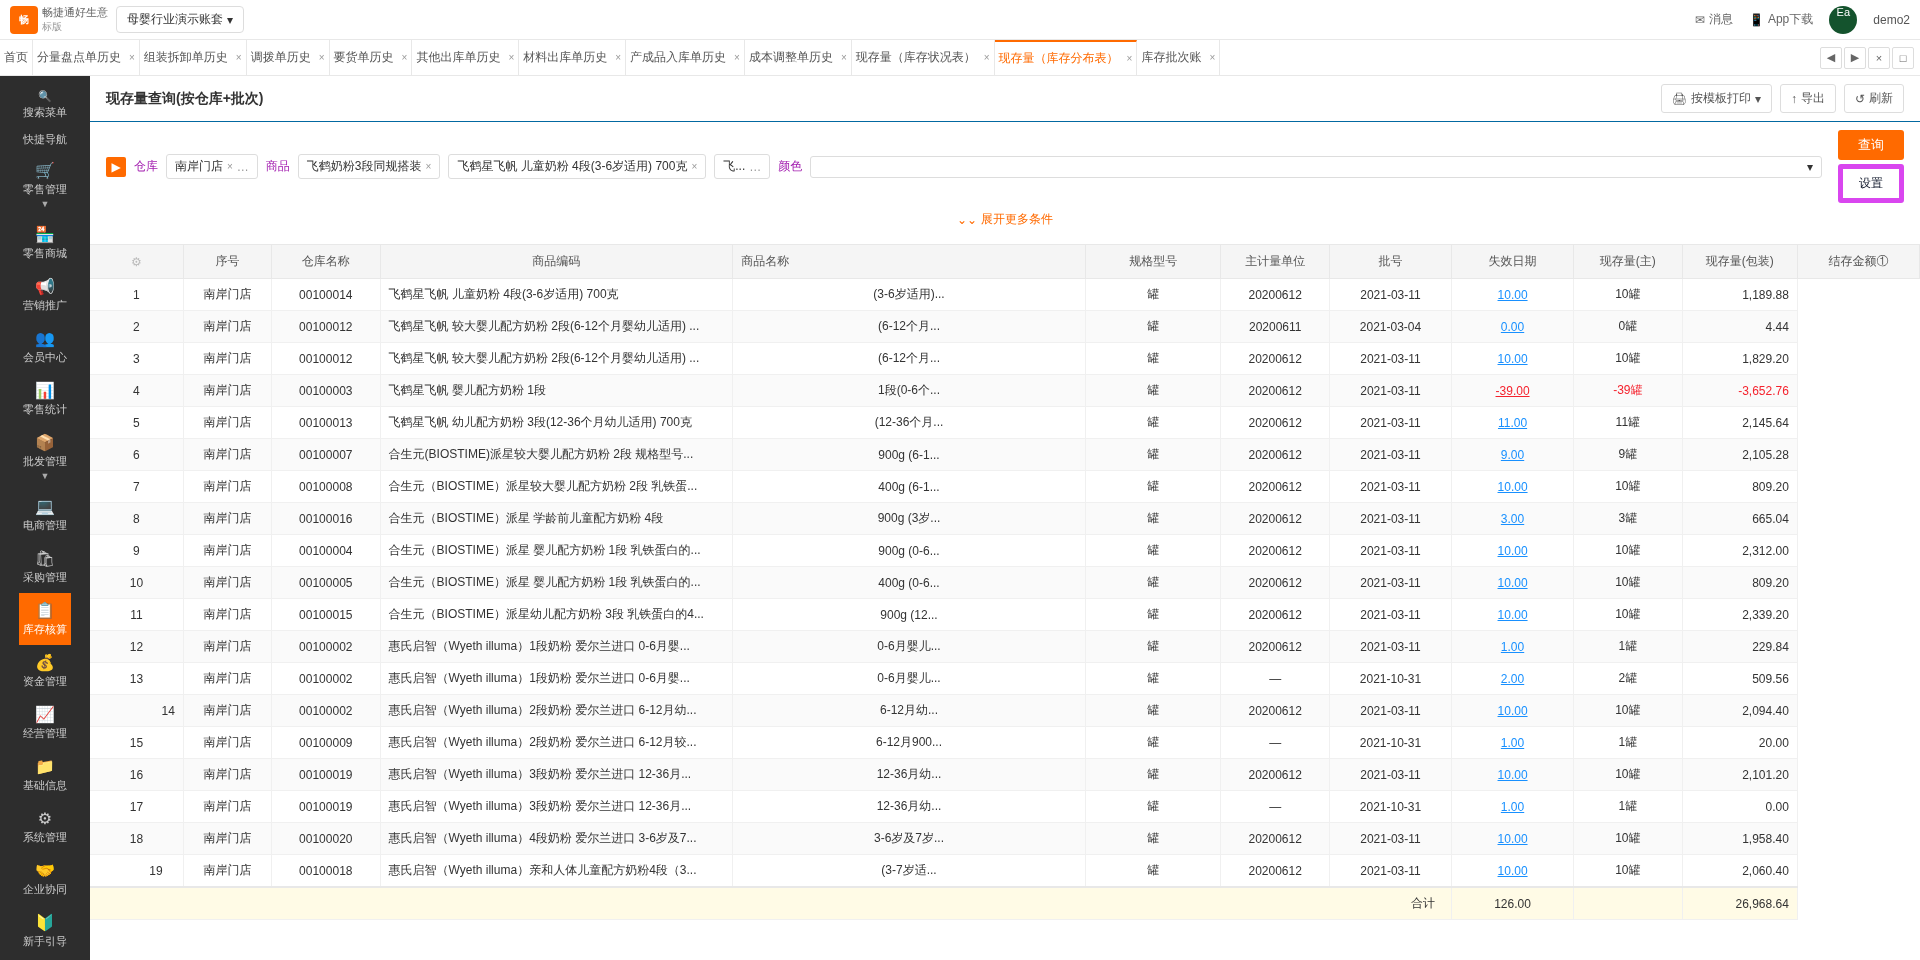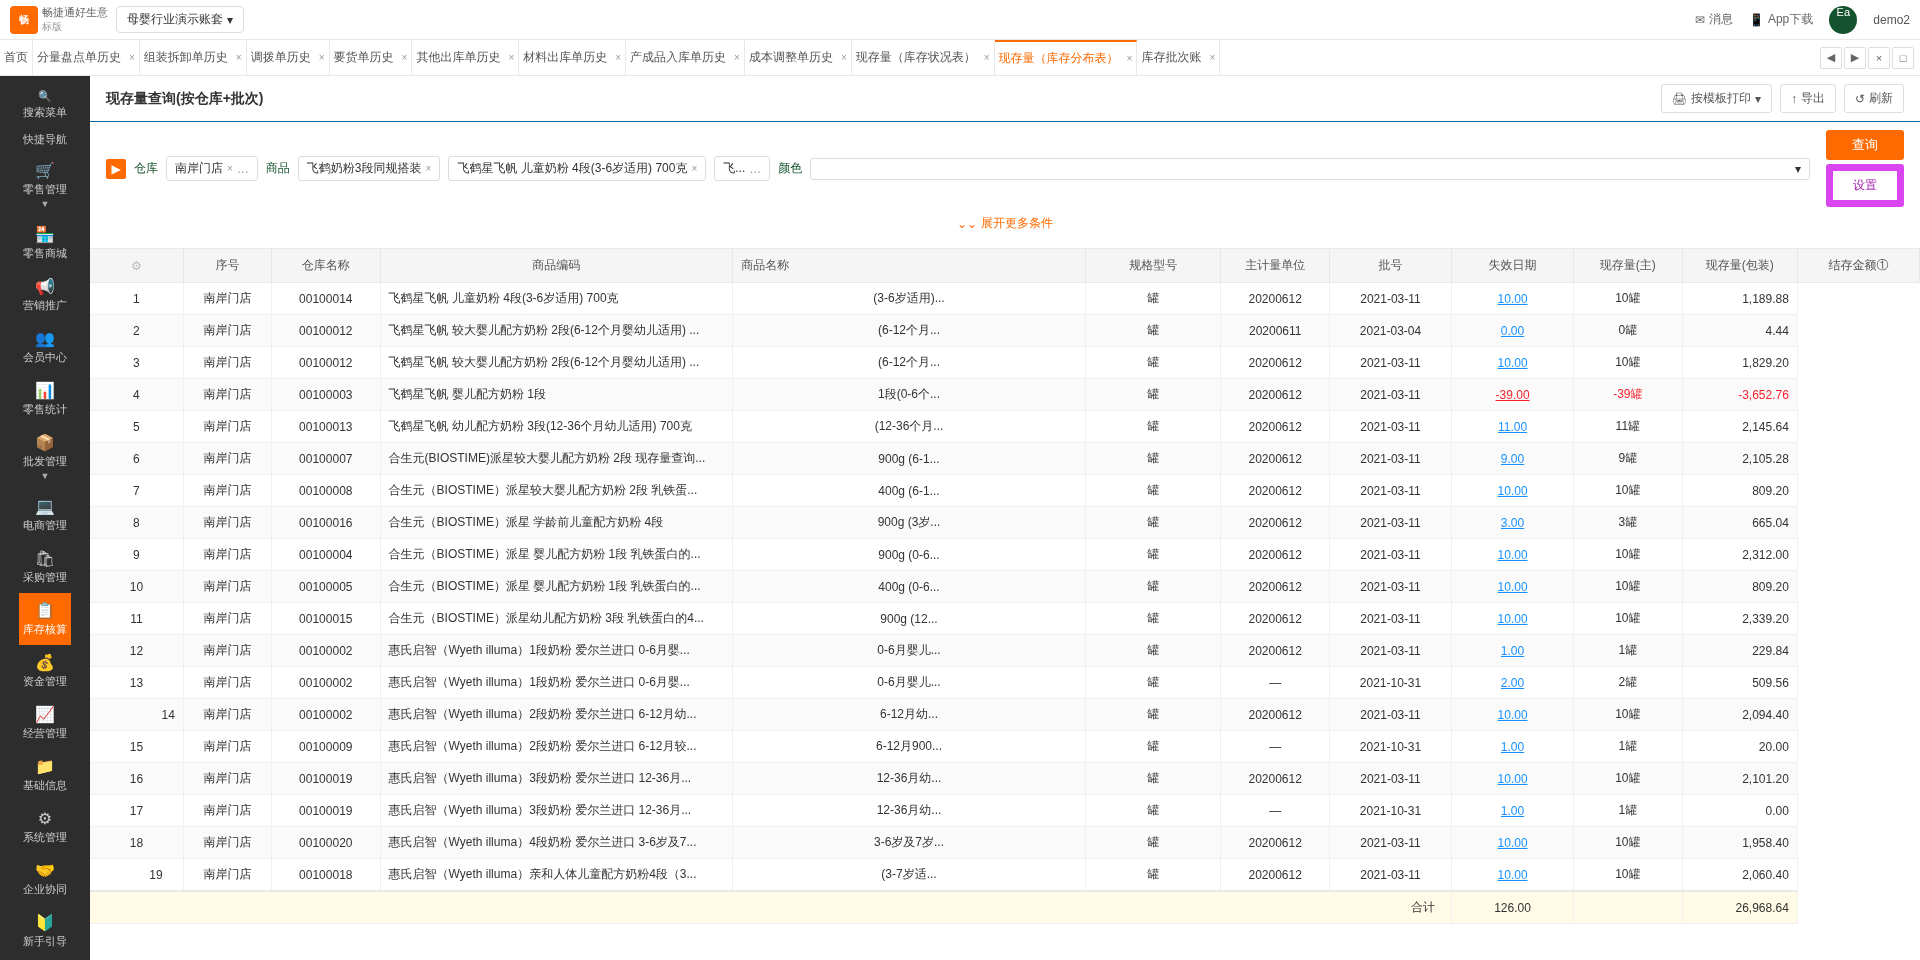--- a/index.html
+++ b/index.html
@@ -46,28 +46,28 @@
     .page-header { background: #fff; padding: 8px 16px; display: flex; align-items: center; justify-content: space-between; border-bottom: 1px solid #0369a1; }
     .page-title { font-size: 14px; font-weight: bold; color: #333; }
     .page-actions { display: flex; align-items: center; gap: 8px; }
     .btn-print { display: flex; align-items: center; gap: 4px; padding: 5px 10px; border: 1px solid #ddd; border-radius: 3px; background: #fff; font-size: 12px; cursor: pointer; color: #555; }
     .btn-export { display: flex; align-items: center; gap: 4px; padding: 5px 10px; border: 1px solid #ddd; border-radius: 3px; background: #fff; font-size: 12px; cursor: pointer; color: #555; }
     .btn-refresh { display: flex; align-items: center; gap: 4px; padding: 5px 10px; border: 1px solid #ddd; border-radius: 3px; background: #fff; font-size: 12px; cursor: pointer; color: #555; }
 
     
     .filter-bar { background: #fff; padding: 8px 16px; border-bottom: 1px solid #e8e8e8; }
     .filter-row { display: flex; align-items: center; gap: 8px; flex-wrap: wrap; }
-    .filter-label { font-size: 12px; color: #14532d; white-space: nowrap; }
+    .filter-label { font-size: 12px; color: #a21caf; white-space: nowrap; }
     .filter-tag { display: flex; align-items: center; gap: 4px; padding: 3px 8px; background: #fff; border: 1px solid #ddd; border-radius: 3px; font-size: 12px; color: #333; }
     .filter-tag .tag-close { color: #999; cursor: pointer; font-size: 10px; }
     .filter-tag .tag-more { color: #999; cursor: pointer; font-size: 12px; }
     .filter-input-box { display: flex; align-items: center; gap: 4px; padding: 3px 8px; border: 1px solid #ddd; border-radius: 3px; min-width: 120px; font-size: 12px; color: #333; cursor: pointer; }
     .expand-btn { display: flex; align-items: center; gap: 4px; font-size: 12px; color: #ff6a00; cursor: pointer; padding: 4px 8px; }
     .btn-query { background: #ff6a00; color: #fff; border: none; border-radius: 3px; padding: 6px 20px; font-size: 13px; cursor: pointer; }
-    .btn-setting { background: #fff; color: #a21caf; border: 7px solid #d946ef; border-radius: 3px; padding: 6px 20px; font-size: 12px; cursor: pointer; }
+    .btn-setting { background: #fff; color: #0f172a; border: 5px solid #d946ef; border-radius: 3px; padding: 6px 12px; font-size: 12px; cursor: pointer; }
     .expand-row { display: flex; justify-content: center; padding: 4px 0; }
 
     
     .table-container { flex: 1; overflow: auto; background: #fff; margin: 0; }
     table { width: 100%; border-collapse: collapse; font-size: 12px; }
     thead tr { background: #f5f5f5; }
     thead th { padding: 8px 8px; text-align: center; border-bottom: 1px solid #e8e8e8; border-right: 1px solid #e8e8e8; font-weight: normal; color: #555; white-space: nowrap; }
     tbody tr { background: #fff; }
     tbody tr:nth-child(even) { background: #fafafa; }
     tbody td { padding: 7px 8px; border-bottom: 1px solid #f0f0f0; border-right: 1px solid #f0f0f0; text-align: center; color: #333; white-space: nowrap; overflow: hidden; text-overflow: ellipsis; max-width: 200px; }
@@ -420,21 +420,21 @@
     <td>20200612</td>
     <td>2021-03-11</td>
     <td><span class="value-link" style="">11.00</span></td>
     <td style="">11罐</td>
     <td class="text-right" style="">2,145.64</td>
   </tr>
             <tr>
     <td style="text-align:center;">6</td>
     <td>南岸门店</td>
     <td>00100007</td>
-    <td class="text-left" style="max-width:260px;overflow:hidden;text-overflow:ellipsis;">合生元(BIOSTIME)派星较大婴儿配方奶粉 2段 现存量查询...</td>
+    <td class="text-left" style="max-width:260px;overflow:hidden;text-overflow:ellipsis;">合生元(BIOSTIME)派星较大婴儿配方奶粉 2段 规格型号...</td>
     <td>900g (6-1...</td>
     <td>罐</td>
     <td>20200612</td>
     <td>2021-03-11</td>
     <td><span class="value-link" style="">9.00</span></td>
     <td style="">9罐</td>
     <td class="text-right" style="">2,105.28</td>
   </tr>
             <tr>
     <td style="text-align:center;">7</td>

